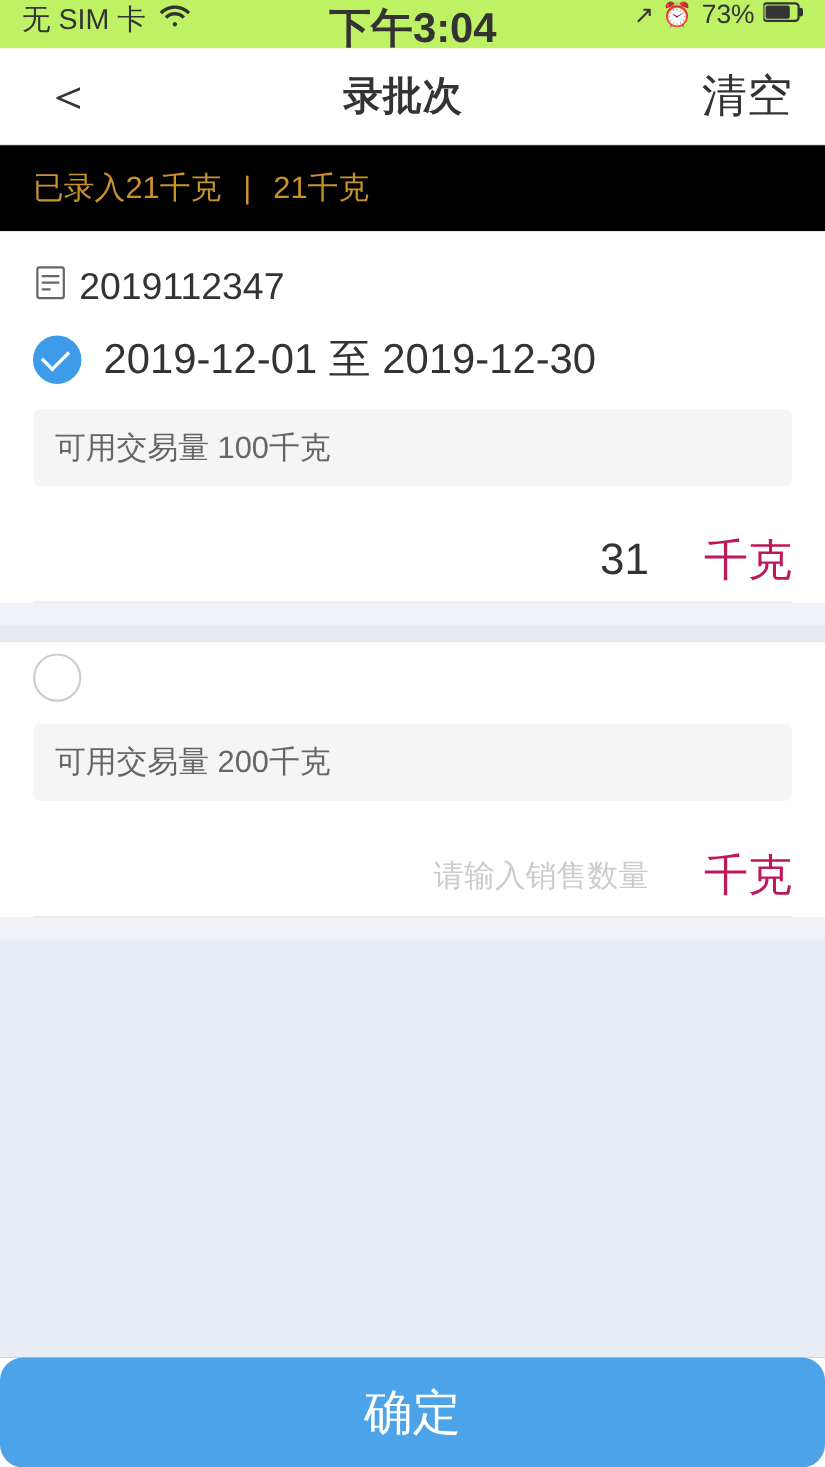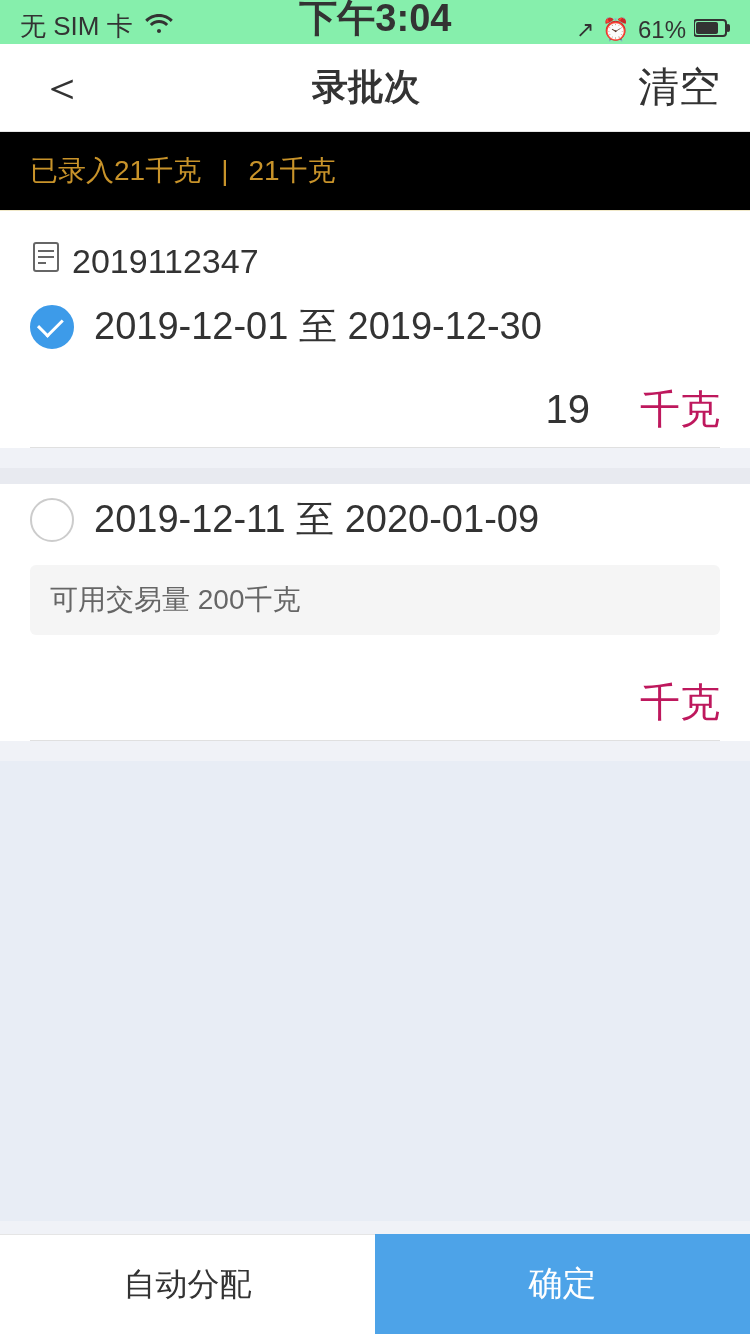--- a/index.html
+++ b/index.html
@@ -9,25 +9,25 @@
       min-height: 1334px;
       font-family: -apple-system, "PingFang SC", "Helvetica Neue", sans-serif;
       background: #f0f2f7;
       font-size: 28px;
       color: #333;
     }
 
     
     .status-bar {
       display: flex;
-      align-items: flex-end;
+      align-items: flex-start;
       justify-content: space-between;
       height: 44px;
       padding: 0 20px;
-      background: #86efac;
+      background: #bef264;
     }
     .status-left {
       font-size: 26px;
       font-weight: 500;
       display: flex;
       align-items: center;
       gap: 10px;
     }
     .status-center {
       font-size: 38px;
@@ -218,23 +218,24 @@
       color: #333;
       cursor: pointer;
       border-top: 1px solid #e5e5e5;
     }
     .footer-right {
       flex: 1;
       display: flex;
       align-items: center;
       justify-content: center;
       background: #4da3e8;
-      font-size: 34px;
+      font-size: 44px;
       color: #fff;
       cursor: pointer;
+      border-radius: 21px;
     }
 
     
     .content {
       padding-bottom: 100px;
     }
 
     
     .empty-area {
       background: #e8edf5;
@@ -252,21 +253,21 @@
         <path d="M16 18c1.1 0 2 .9 2 2s-.9 2-2 2-2-.9-2-2 .9-2 2-2z" fill="#333"></path>
         <path d="M16 12c2.8 0 5.3 1.1 7.1 3l2.1-2.1C22.8 10.4 19.6 9 16 9s-6.8 1.4-9.2 3.9l2.1 2.1C10.7 13.1 13.2 12 16 12z" fill="#333"></path>
         <path d="M16 6c4.6 0 8.7 1.9 11.7 4.9l2.1-2.1C26.5 5.3 21.6 3 16 3S5.5 5.3 2.2 8.8l2.1 2.1C7.3 7.9 11.4 6 16 6z" fill="#333"></path>
       </svg>
     </span>
   </div>
   <div class="status-center">下午3:04</div>
   <div class="status-right">
     <span style="font-size:22px;">↗</span>
     <span style="font-size:22px;">⏰</span>
-    <span>61%</span>
+    <span>73%</span>
     <span>
       <svg width="36" height="20" viewBox="0 0 36 20">
         <rect x="0" y="2" width="32" height="16" rx="3" ry="3" stroke="#333" stroke-width="2" fill="none"></rect>
         <rect x="32" y="6" width="4" height="8" rx="2" fill="#333"></rect>
         <rect x="2" y="4" width="22" height="12" rx="2" fill="#333"></rect>
       </svg>
     </span>
   </div>
 </div>
 
@@ -295,41 +296,41 @@
           <line x1="8" y1="16" x2="24" y2="16" stroke="#666" stroke-width="2"></line>
           <line x1="8" y1="22" x2="16" y2="22" stroke="#666" stroke-width="2"></line>
         </svg>
       </span>
       <span class="batch-id">2019112347</span>
     </div>
     <div class="batch-date-row">
       <div class="radio-circle checked"></div>
       <span class="batch-date">2019-12-01 至 2019-12-30</span>
     </div>
+    <div class="batch-availability">可用交易量 100千克</div>
     <div class="quantity-row">
-      <span class="quantity-input" style="font-size:40px; color:#333;">19</span>
+      <span class="quantity-input" style="font-size:40px; color:#333;">31</span>
       <span class="quantity-unit">千克</span>
     </div>
     <div class="divider-line"></div>
   </div>
 
   <div class="section-separator"></div>
 
   <div class="batch-card">
     <div class="batch-date-row">
       <div class="radio-circle"></div>
-      <span class="batch-date">2019-12-11 至 2020-01-09</span>
     </div>
     <div class="batch-availability">可用交易量 200千克</div>
     <div class="quantity-row">
+      <input class="quantity-input placeholder-input" type="text" style="width: 360px; font-size: 28px; color: rgb(204, 204, 204); text-align: right; border: none; outline: none; background: transparent;" placeholder="请输入销售数量">
       <span class="quantity-unit">千克</span>
     </div>
     <div class="divider-line"></div>
   </div>
 
   <div class="empty-area"></div>
 
 </div>
 
 <div class="footer">
-  <div class="footer-left">自动分配</div>
   <div class="footer-right">确定</div>
 </div>
 
 </body></html>

